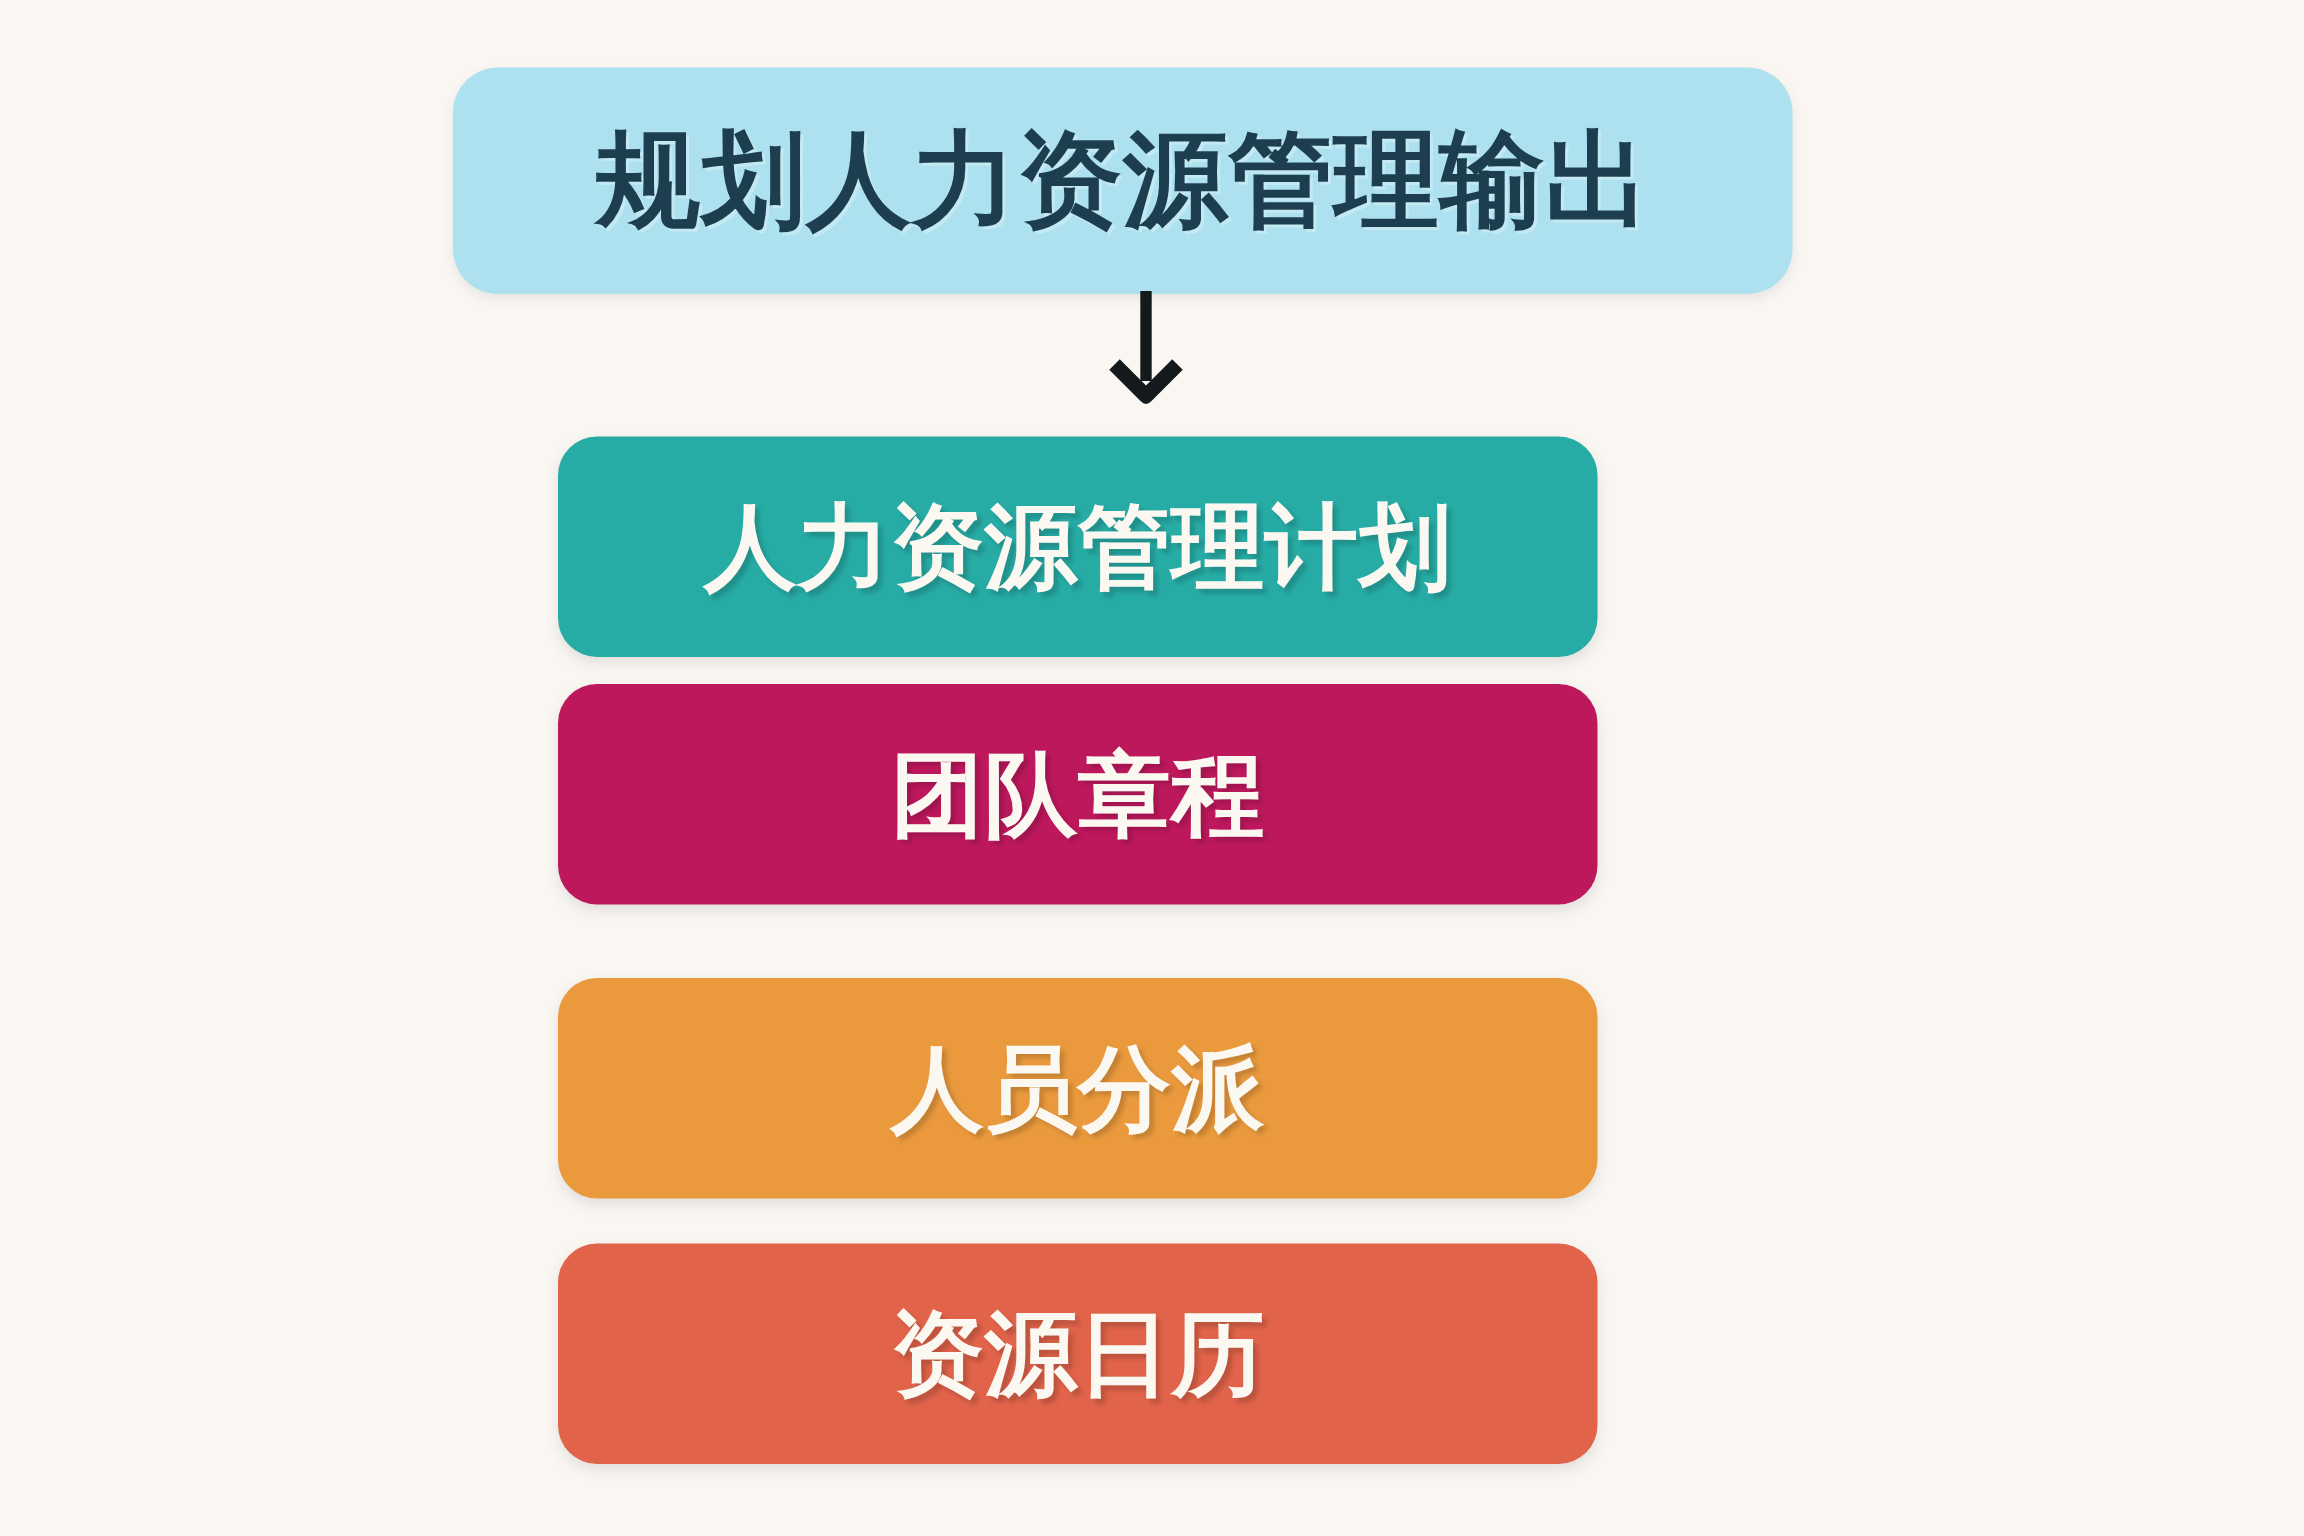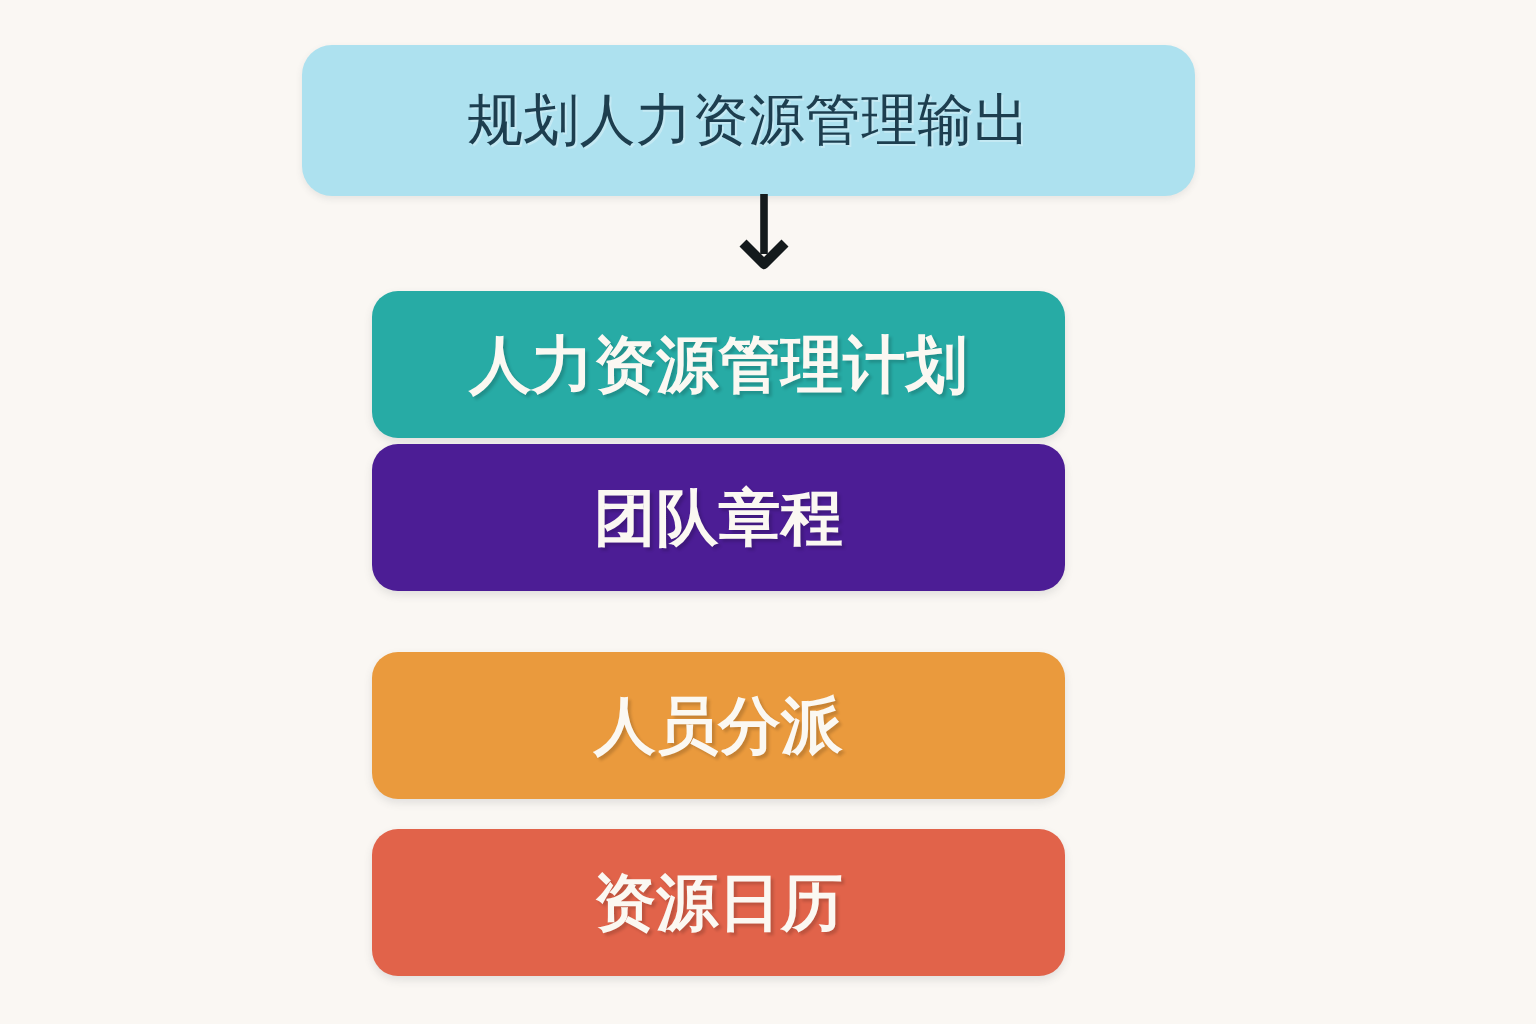--- a/index.html
+++ b/index.html
@@ -37,42 +37,42 @@
     left: 302px;
     top: 45px;
     width: 893px;
     height: 151px;
     background: #ade1ef;
     border-radius: 30px;
     box-shadow: 0 3px 7px rgba(60, 70, 80, 0.10);
   }
   .node-title .node-label {
     color: #1d3e4f;
-    font-size: 56px;
-    font-weight: 400;
+    font-size: 70px;
+    font-weight: 700;
     text-shadow: 2px 2px 0 rgba(255,255,255,0.28);
   }
 
   
   .node-output {
     left: 372px;
     width: 693px;
     height: 147px;
     border-radius: 26px;
     box-shadow: 0 4px 9px rgba(60, 70, 80, 0.13);
   }
   .node-output .node-label {
     color: #fbf8f2;
     font-size: 62px;
     font-weight: 700;
     text-shadow: 3px 3px 3px rgba(0, 0, 0, 0.16);
   }
 
   .node-out-1 { top: 291px; background: #27aba5; }
-  .node-out-2 { top: 444px; background: #4c1d95; }
+  .node-out-2 { top: 456px; background: #be185d; }
   .node-out-3 { top: 652px; background: #ea9a3d; }
   .node-out-4 { top: 829px; background: #e1634a; }
 
   
   .connector {
     position: absolute;
     left: 724px;
     top: 192px;
     width: 80px;
     height: 94px;

